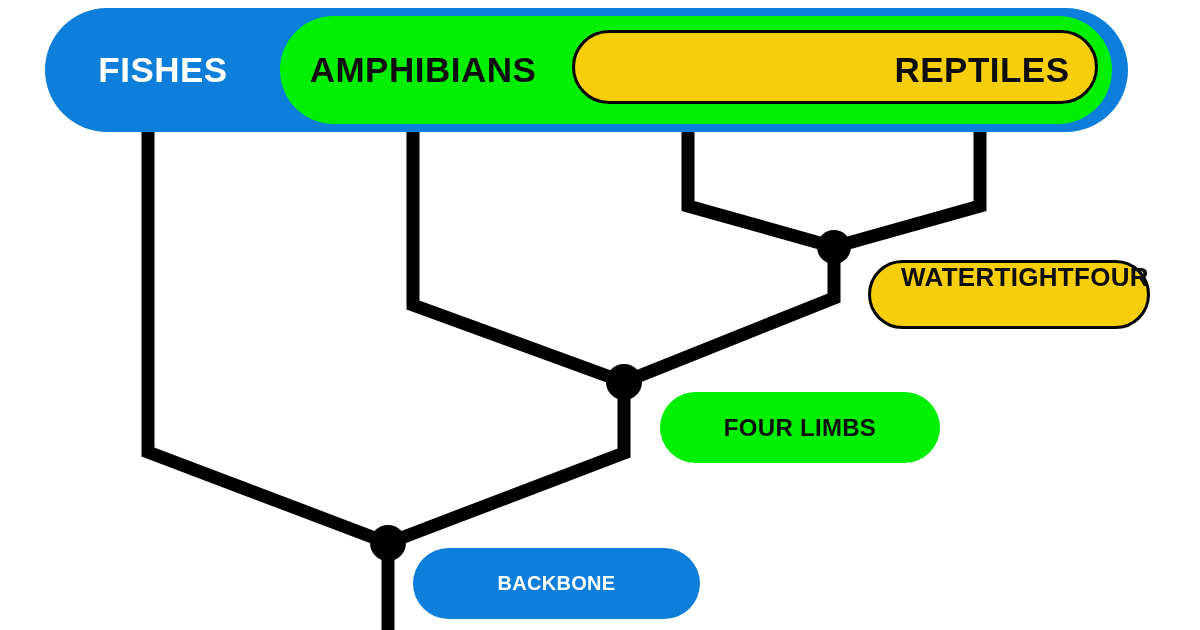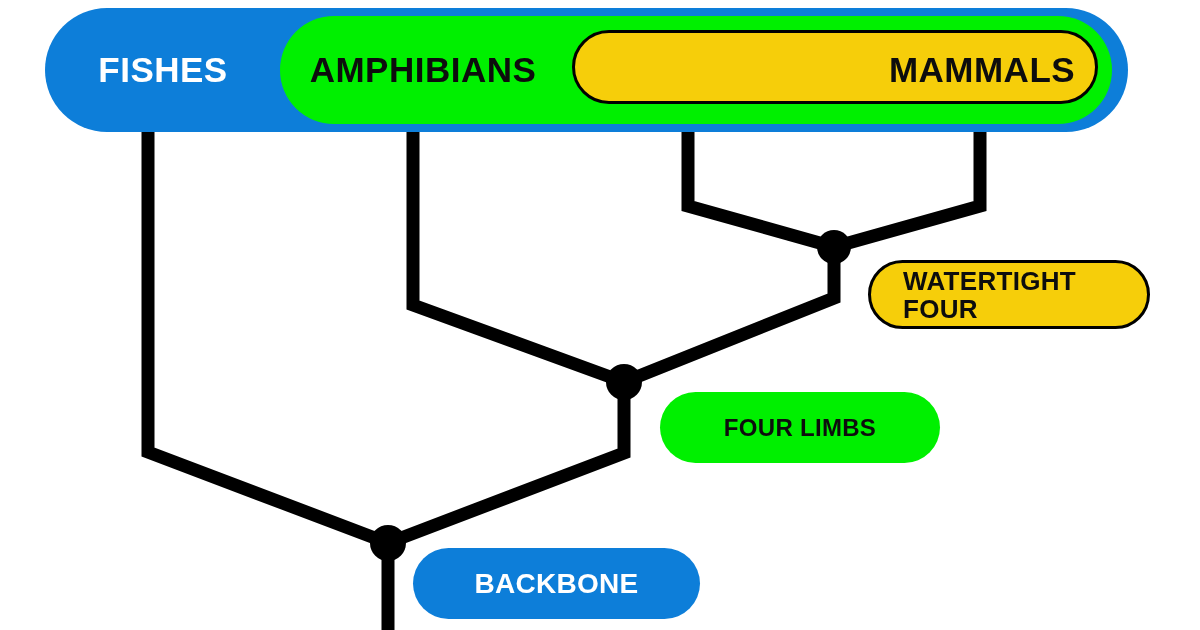--- a/index.html
+++ b/index.html
@@ -91,40 +91,39 @@
     color: var(--text_dark, #0d0d0d);
     letter-spacing: 0.3px;
     white-space: nowrap;
   }
   .trait-watertight {
     left: 868px; top: 260px;
     width: 282px; height: 69px;
     background: var(--yellow, #f6ce0a);
     border: 3px solid var(--outline, #000);
     border-radius: 35px;
-    flex-direction: column;
     align-items: flex-start;
     justify-content: center;
     padding-left: 32px;
     font-size: 26px;
     line-height: 28px;
   }
   .trait-fourlimbs {
     left: 660px; top: 392px;
     width: 280px; height: 71px;
     background: var(--green, #00f000);
     border-radius: 36px;
     font-size: 24px;
   }
   .trait-backbone {
     left: 413px; top: 548px;
     width: 287px; height: 71px;
     background: var(--blue, #0d7ed9);
     border-radius: 36px;
-    font-size: 28px;
+    font-size: 20px;
     color: var(--text_light, #ffffff);
   }
 </style>
 </head>
 <body>
 
 <div class="canvas">
 
   <svg class="tree" width="1200" height="630" viewBox="0 0 1200 630">
     <path class="branch" d="M148,126 L148,452 L388,543"></path>
@@ -138,21 +137,21 @@
     <circle class="node-dot" cx="624" cy="382" r="18"></circle>
     <circle class="node-dot" cx="388" cy="543" r="18"></circle>
   </svg>
 
   <div class="pill band-blue"></div>
   <div class="pill band-green"></div>
   <div class="pill band-yellow"></div>
 
   <div class="group-label lbl-amphibians">AMPHIBIANS</div>
   <div class="group-label lbl-fishes">FISHES</div>
-  <div class="group-label lbl-reptiles">MAMMALS</div>
+  <div class="group-label lbl-reptiles">REPTILES</div>
 
   <div class="trait-pill trait-watertight">
     <span>WATERTIGHT</span>
     <span>FOUR</span>
   </div>
 
   <div class="trait-pill trait-fourlimbs">
     <span>FOUR LIMBS</span>
   </div>
 

